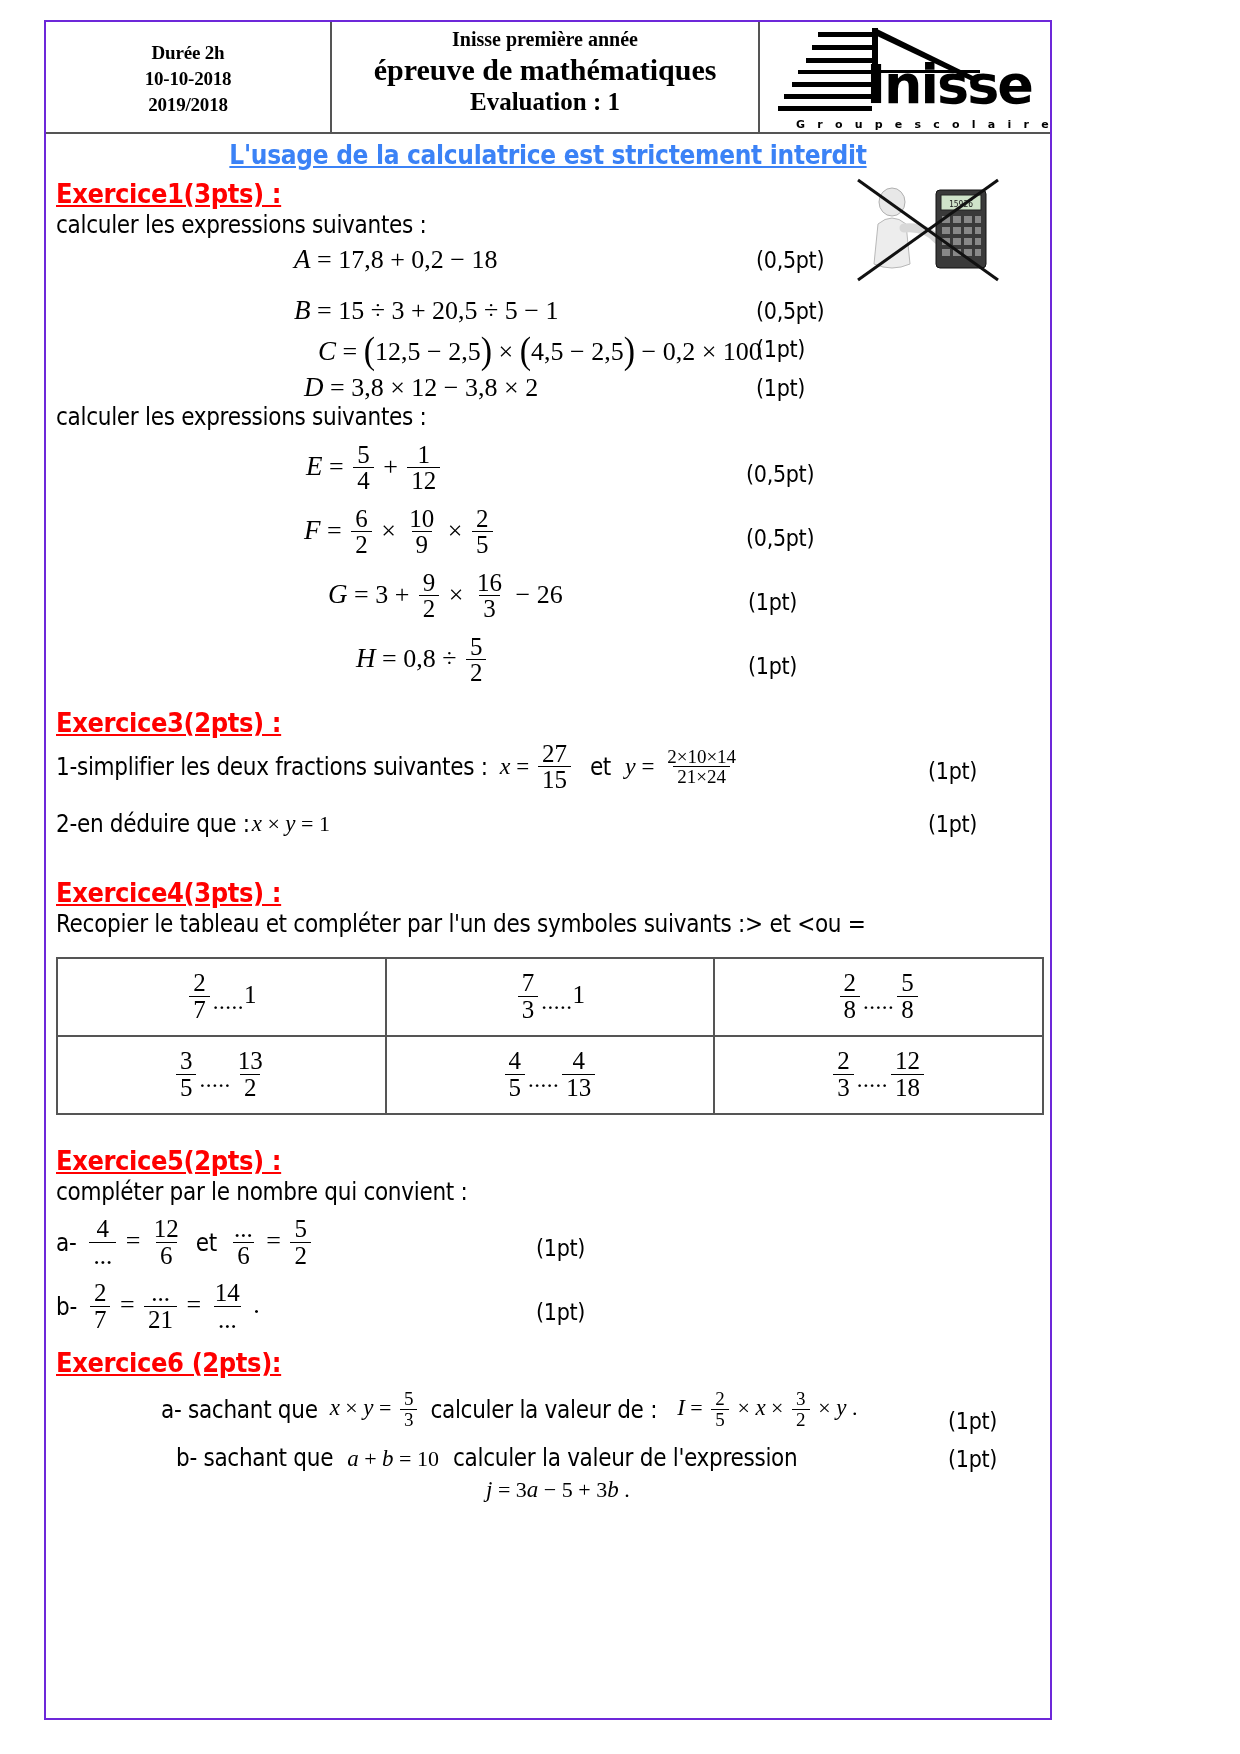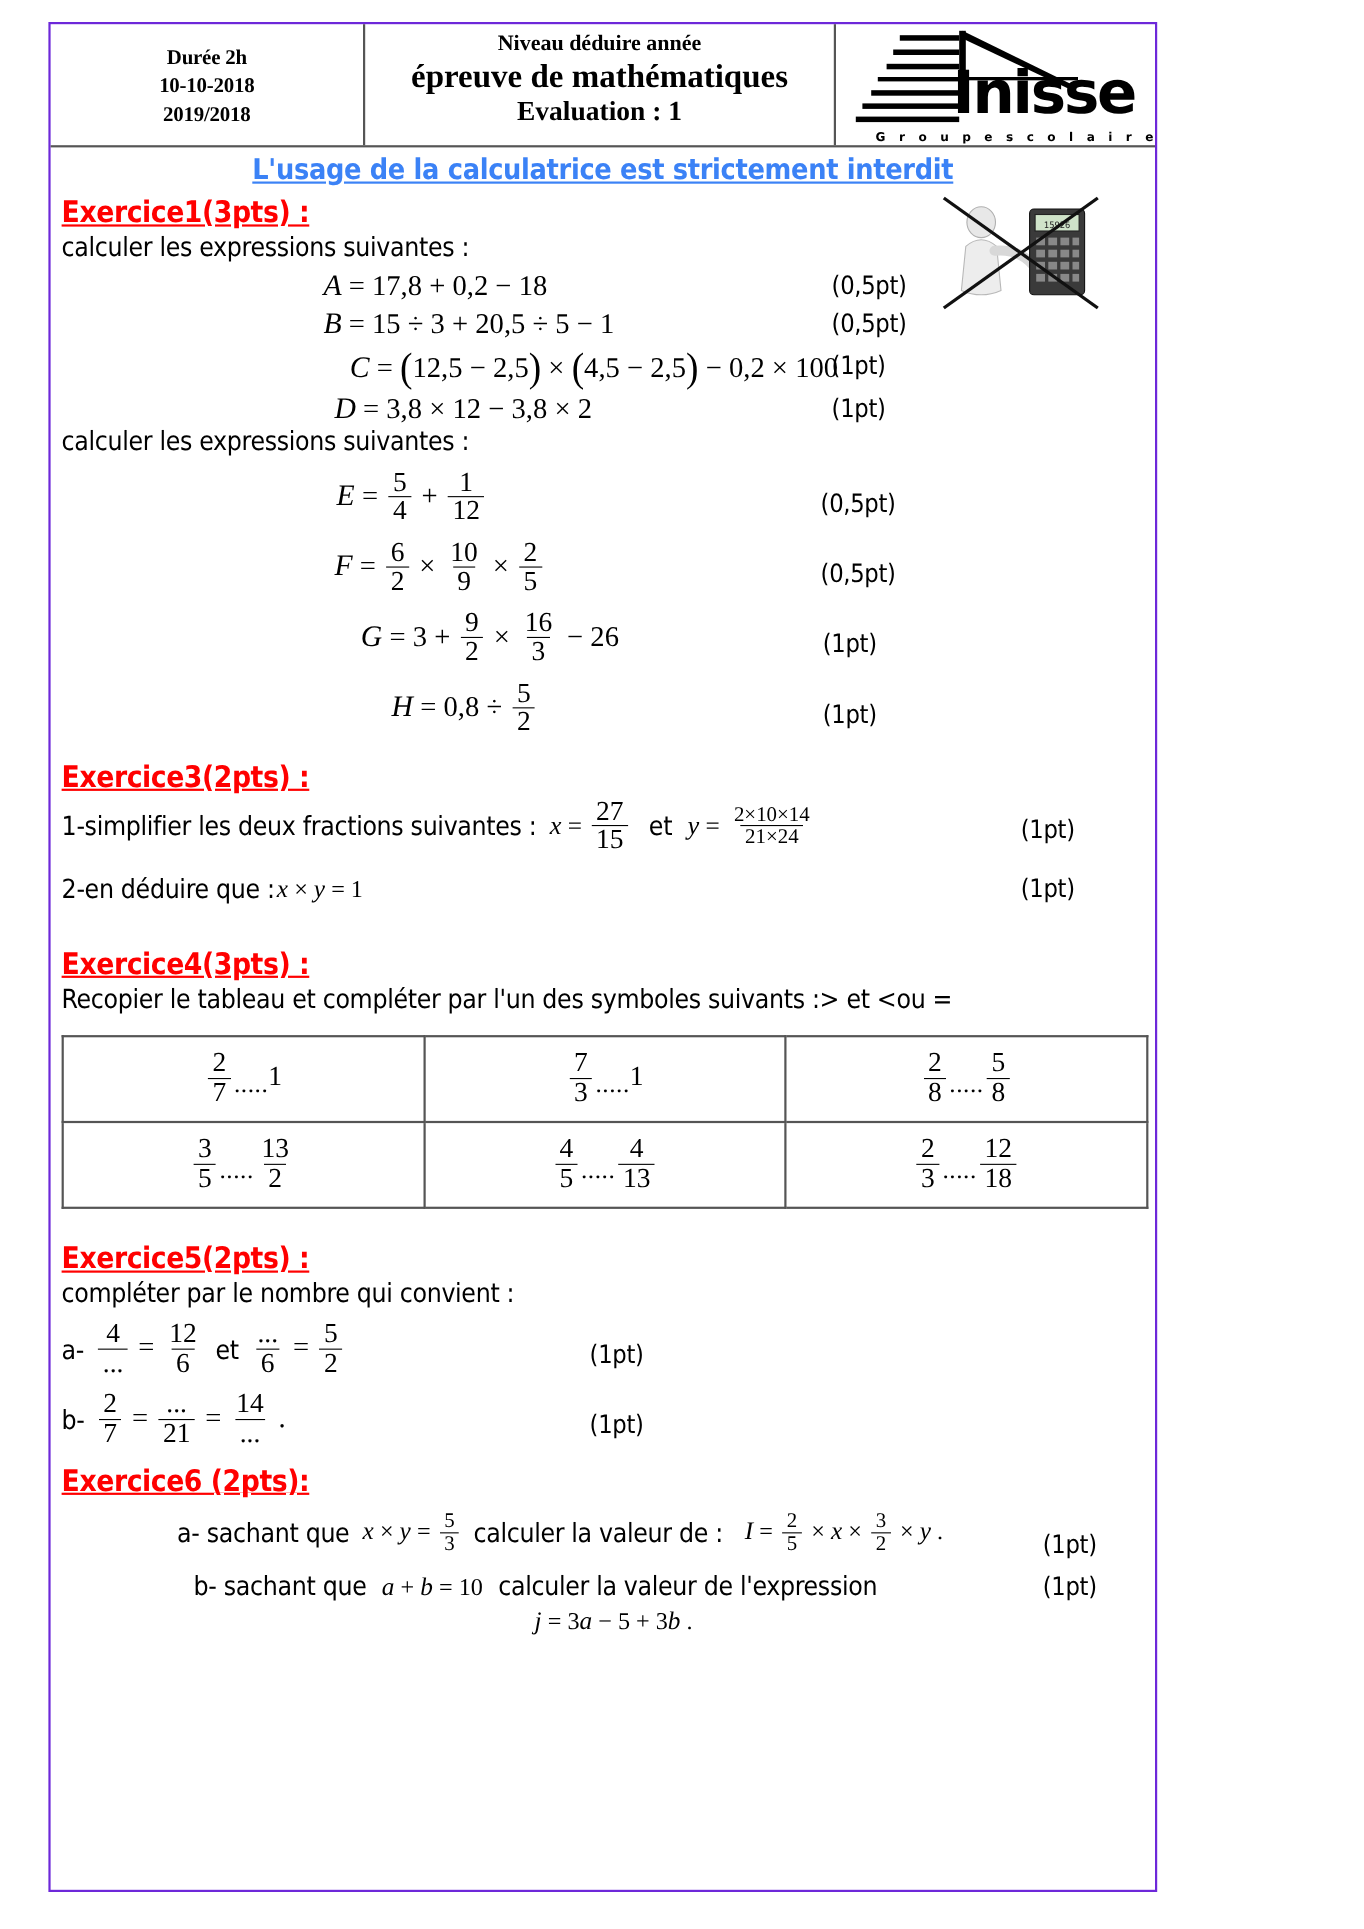--- a/index.html
+++ b/index.html
@@ -230,21 +230,21 @@
 
   <div class="header-table">
 
     <div class="hdr-cell hdr-left">
       <div>Durée 2h</div>
       <div>10-10-2018</div>
       <div>2019/2018</div>
     </div>
 
     <div class="hdr-cell hdr-mid">
-      <div class="hdr-niveau">Niveau déduire année</div>
+      <div class="hdr-niveau">Inisse première année</div>
       <div class="hdr-title">épreuve de mathématiques</div>
       <div class="hdr-eval">Evaluation : 1</div>
     </div>
 
     <div class="hdr-cell hdr-right">
       <div class="logo-wrap">
         <svg class="logo-svg" width="270" height="108" viewBox="0 0 270 108">
 
           <rect x="44" y="10" width="54" height="5" fill="#000"></rect>
           <rect x="38" y="23" width="60" height="5" fill="#000"></rect>
@@ -305,21 +305,21 @@
       <line x1="146" y1="4" x2="6" y2="104" stroke="#111" stroke-width="3"></line>
     </svg>
 
     <div class="math-row" style="margin-top:4px;">
       <span class="math-expr" style="margin-left:238px;">
         <var>A</var><span class="op"> = 17,8 + 0,2 − 18</span>
       </span>
       <span class="pts" style="left:700px;">(0,5pt)</span>
     </div>
 
-    <div class="math-row" style="margin-top:4px;">
+    <div class="math-row" style="margin-top:20px;">
       <span class="math-expr" style="margin-left:238px;">
         <var>B</var><span class="op"> = 15 ÷ 3 + 20,5 ÷ 5 − 1</span>
       </span>
       <span class="pts" style="left:700px;">(0,5pt)</span>
     </div>
 
     <div class="math-row" style="margin-top:4px;">
       <span class="math-expr" style="margin-left:262px;">
         <var>C</var><span class="op"> = </span><span class="bigparen">(</span><span class="op">12,5 − 2,5</span><span class="bigparen">)</span><span class="op"> × </span><span class="bigparen">(</span><span class="op">4,5 − 2,5</span><span class="bigparen">)</span><span class="op"> − 0,2 × 100</span>
       </span>

